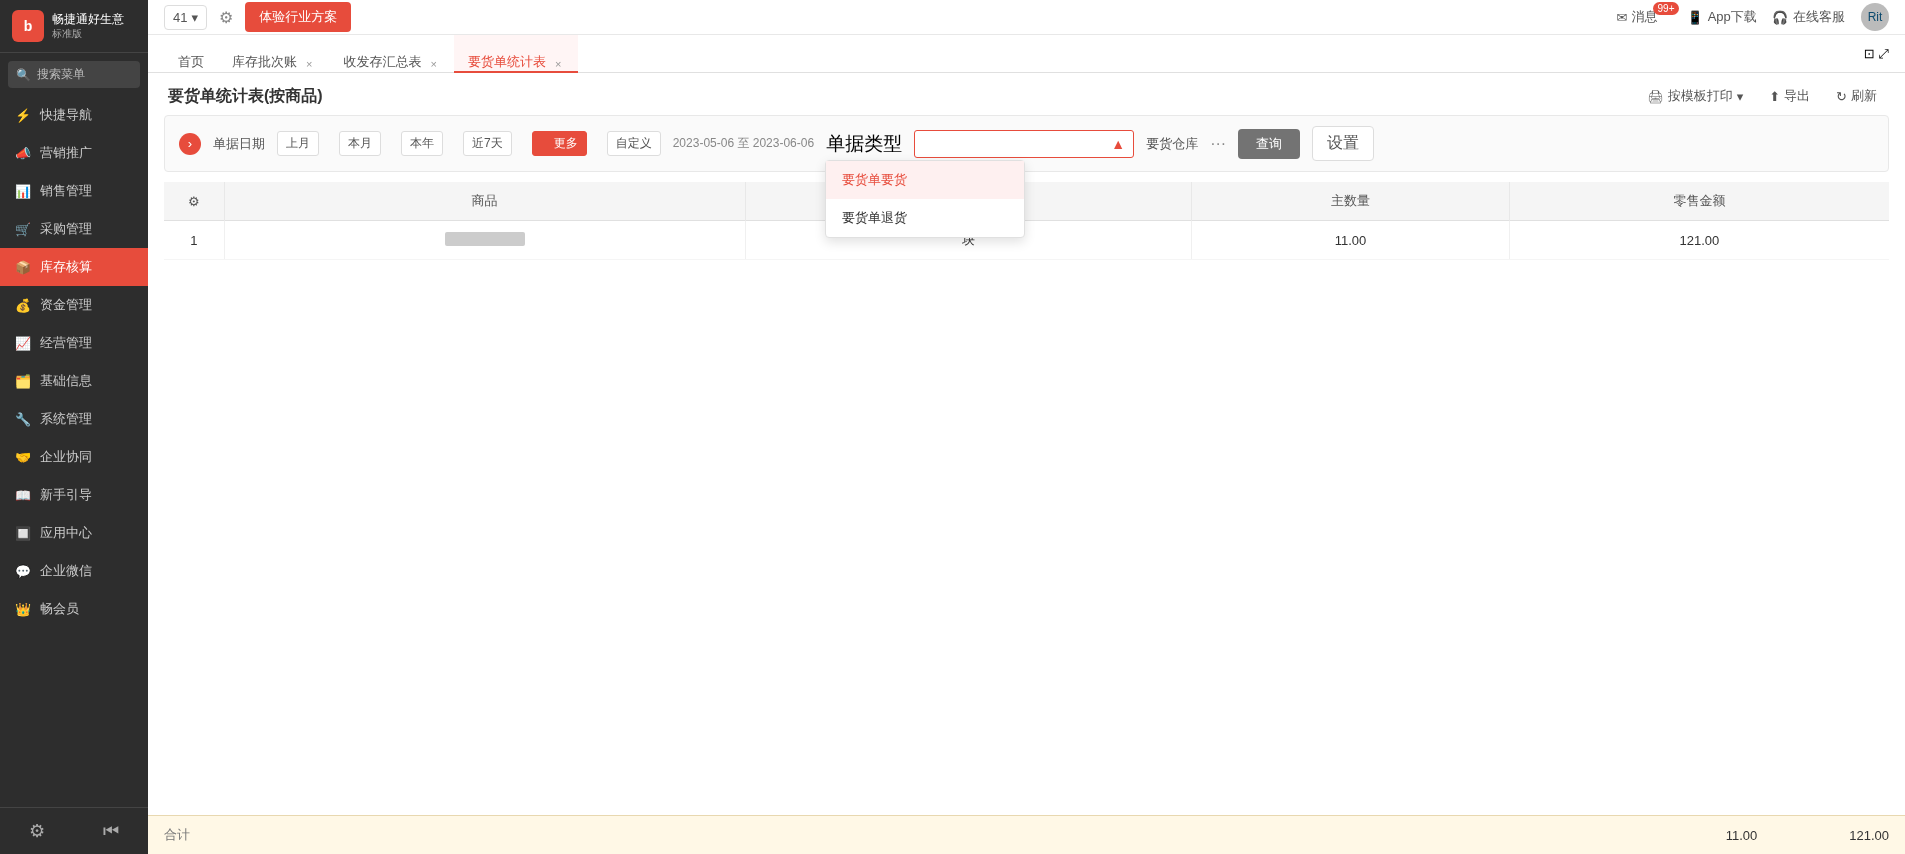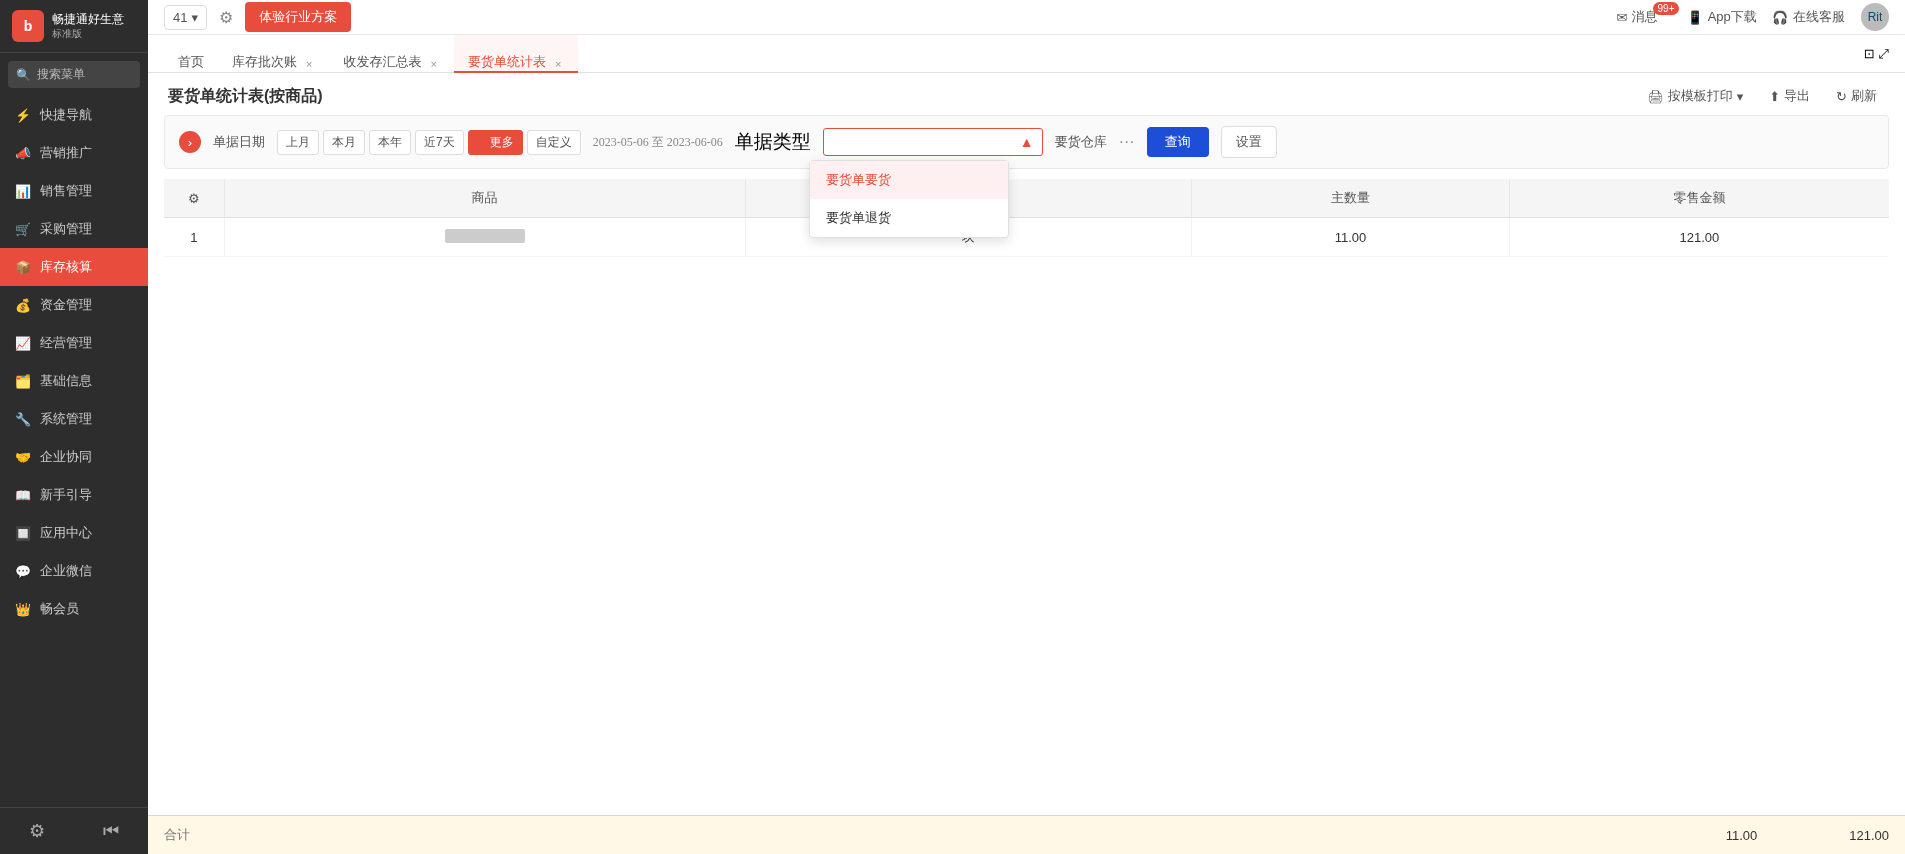--- a/index.html
+++ b/index.html
@@ -263,41 +263,40 @@
       flex-shrink: 0;
     }
     .filter-label {
       font-size: 13px;
       color: #555;
       flex-shrink: 0;
     }
     .date-btns {
       display: flex;
       align-items: center;
-      gap: 4px;
+      gap: 20px;
     }
     .date-btn {
       padding: 3px 8px;
       border: 1px solid #ddd;
       border-radius: 3px;
       font-size: 12px;
       cursor: pointer;
       color: #555;
       background: #fff;
     }
     .date-btn.more {
       background: #e74c3c;
       color: white;
       border-color: #e74c3c;
       padding-left: 21px;
     }
     .date-range-text {
       font-size: 12px;
       color: #888;
-      font-family: Liberation Serif, serif;
     }
 
     .filter-type-label {
       font-size: 19px;
       color: #000000;
       flex-shrink: 0;
     }
     .filter-type-input {
       border: 1px solid #e74c3c;
       border-radius: 3px;
@@ -319,43 +318,43 @@
       color: #555;
       flex-shrink: 0;
     }
     .warehouse-dots {
       font-size: 16px;
       color: #888;
       cursor: pointer;
     }
 
     .query-btn {
-      background: #1d4ed8;
+      background: #737373;
       color: white;
       border: none;
       border-radius: 4px;
       padding: 6px 18px;
       font-size: 13px;
       cursor: pointer;
     }
     .setting-btn {
       background: #fff;
       color: #555;
       border: 1px solid #ddd;
       border-radius: 4px;
       padding: 6px 14px;
-      font-size: 13px;
+      font-size: 16px;
       cursor: pointer;
     }
 
     
     .dropdown-overlay {
       position: absolute;
       top: 44px;
-      left: 644px;
+      left: 660px;
       background: #fff;
       border: 1px solid #e0e0e0;
       border-radius: 4px;
       box-shadow: 0 4px 12px rgba(0,0,0,0.12);
       width: 200px;
       z-index: 100;
     }
     .dropdown-item {
       padding: 10px 16px;
       font-size: 13px;

